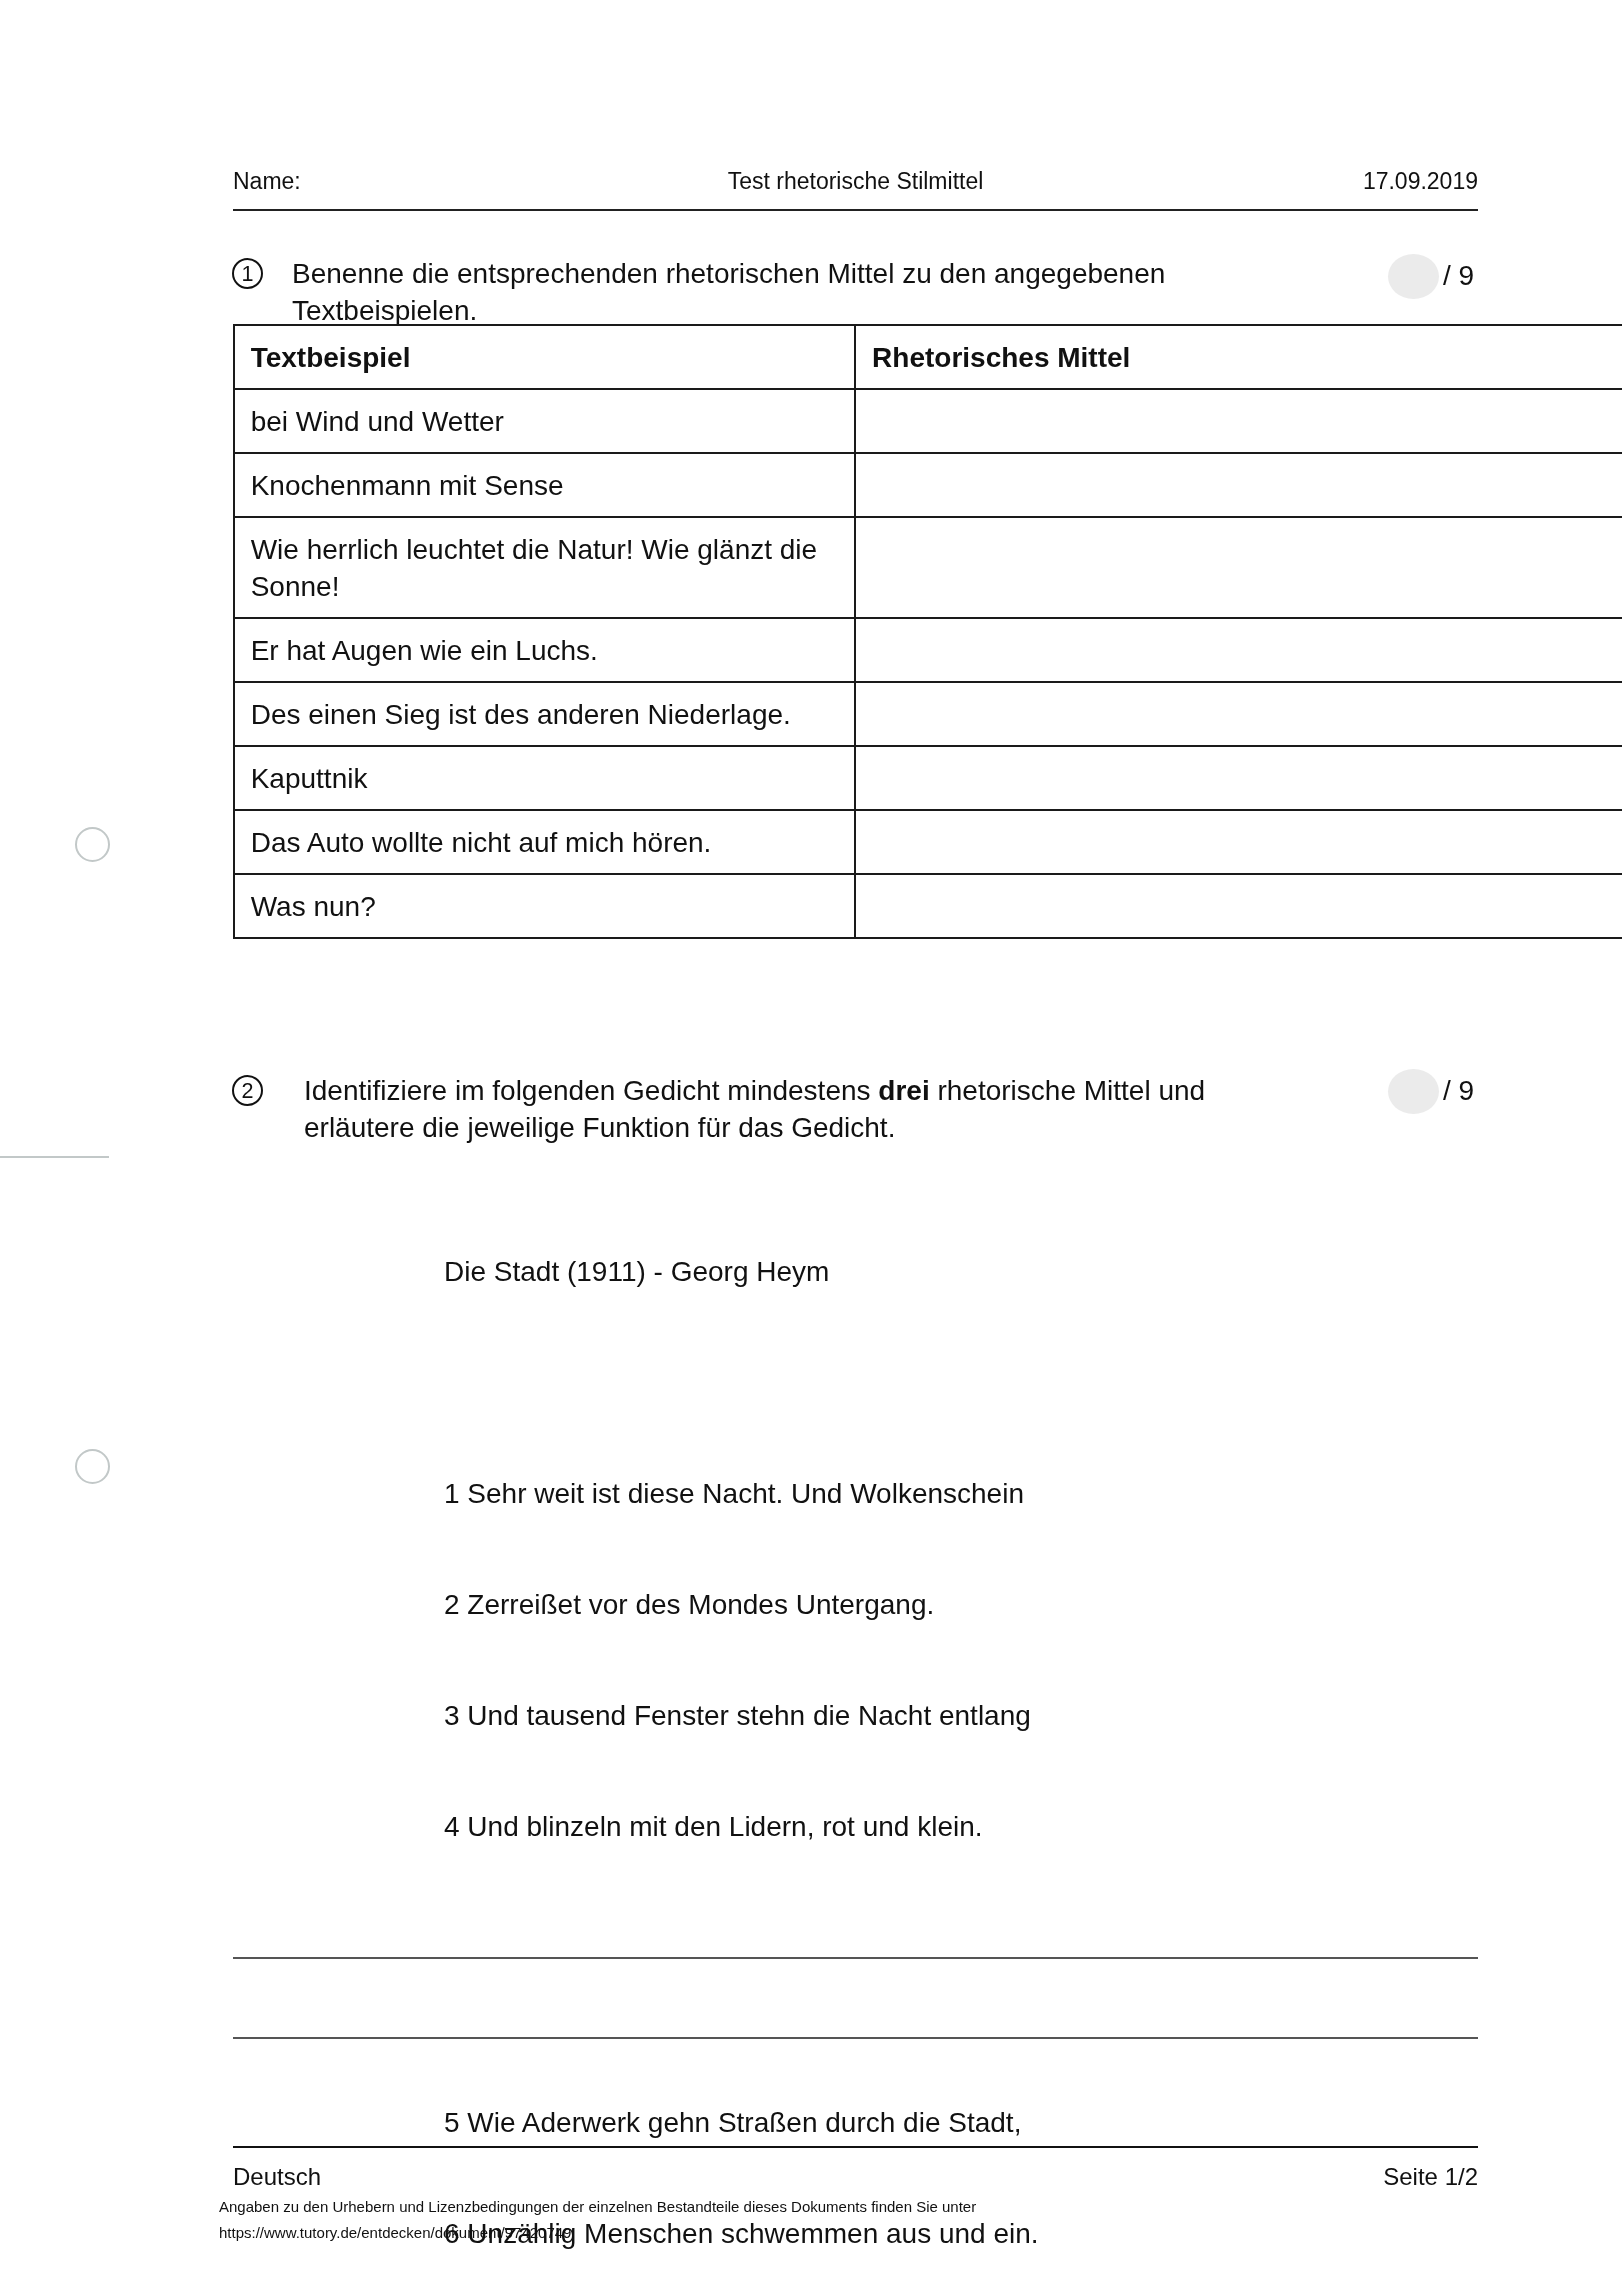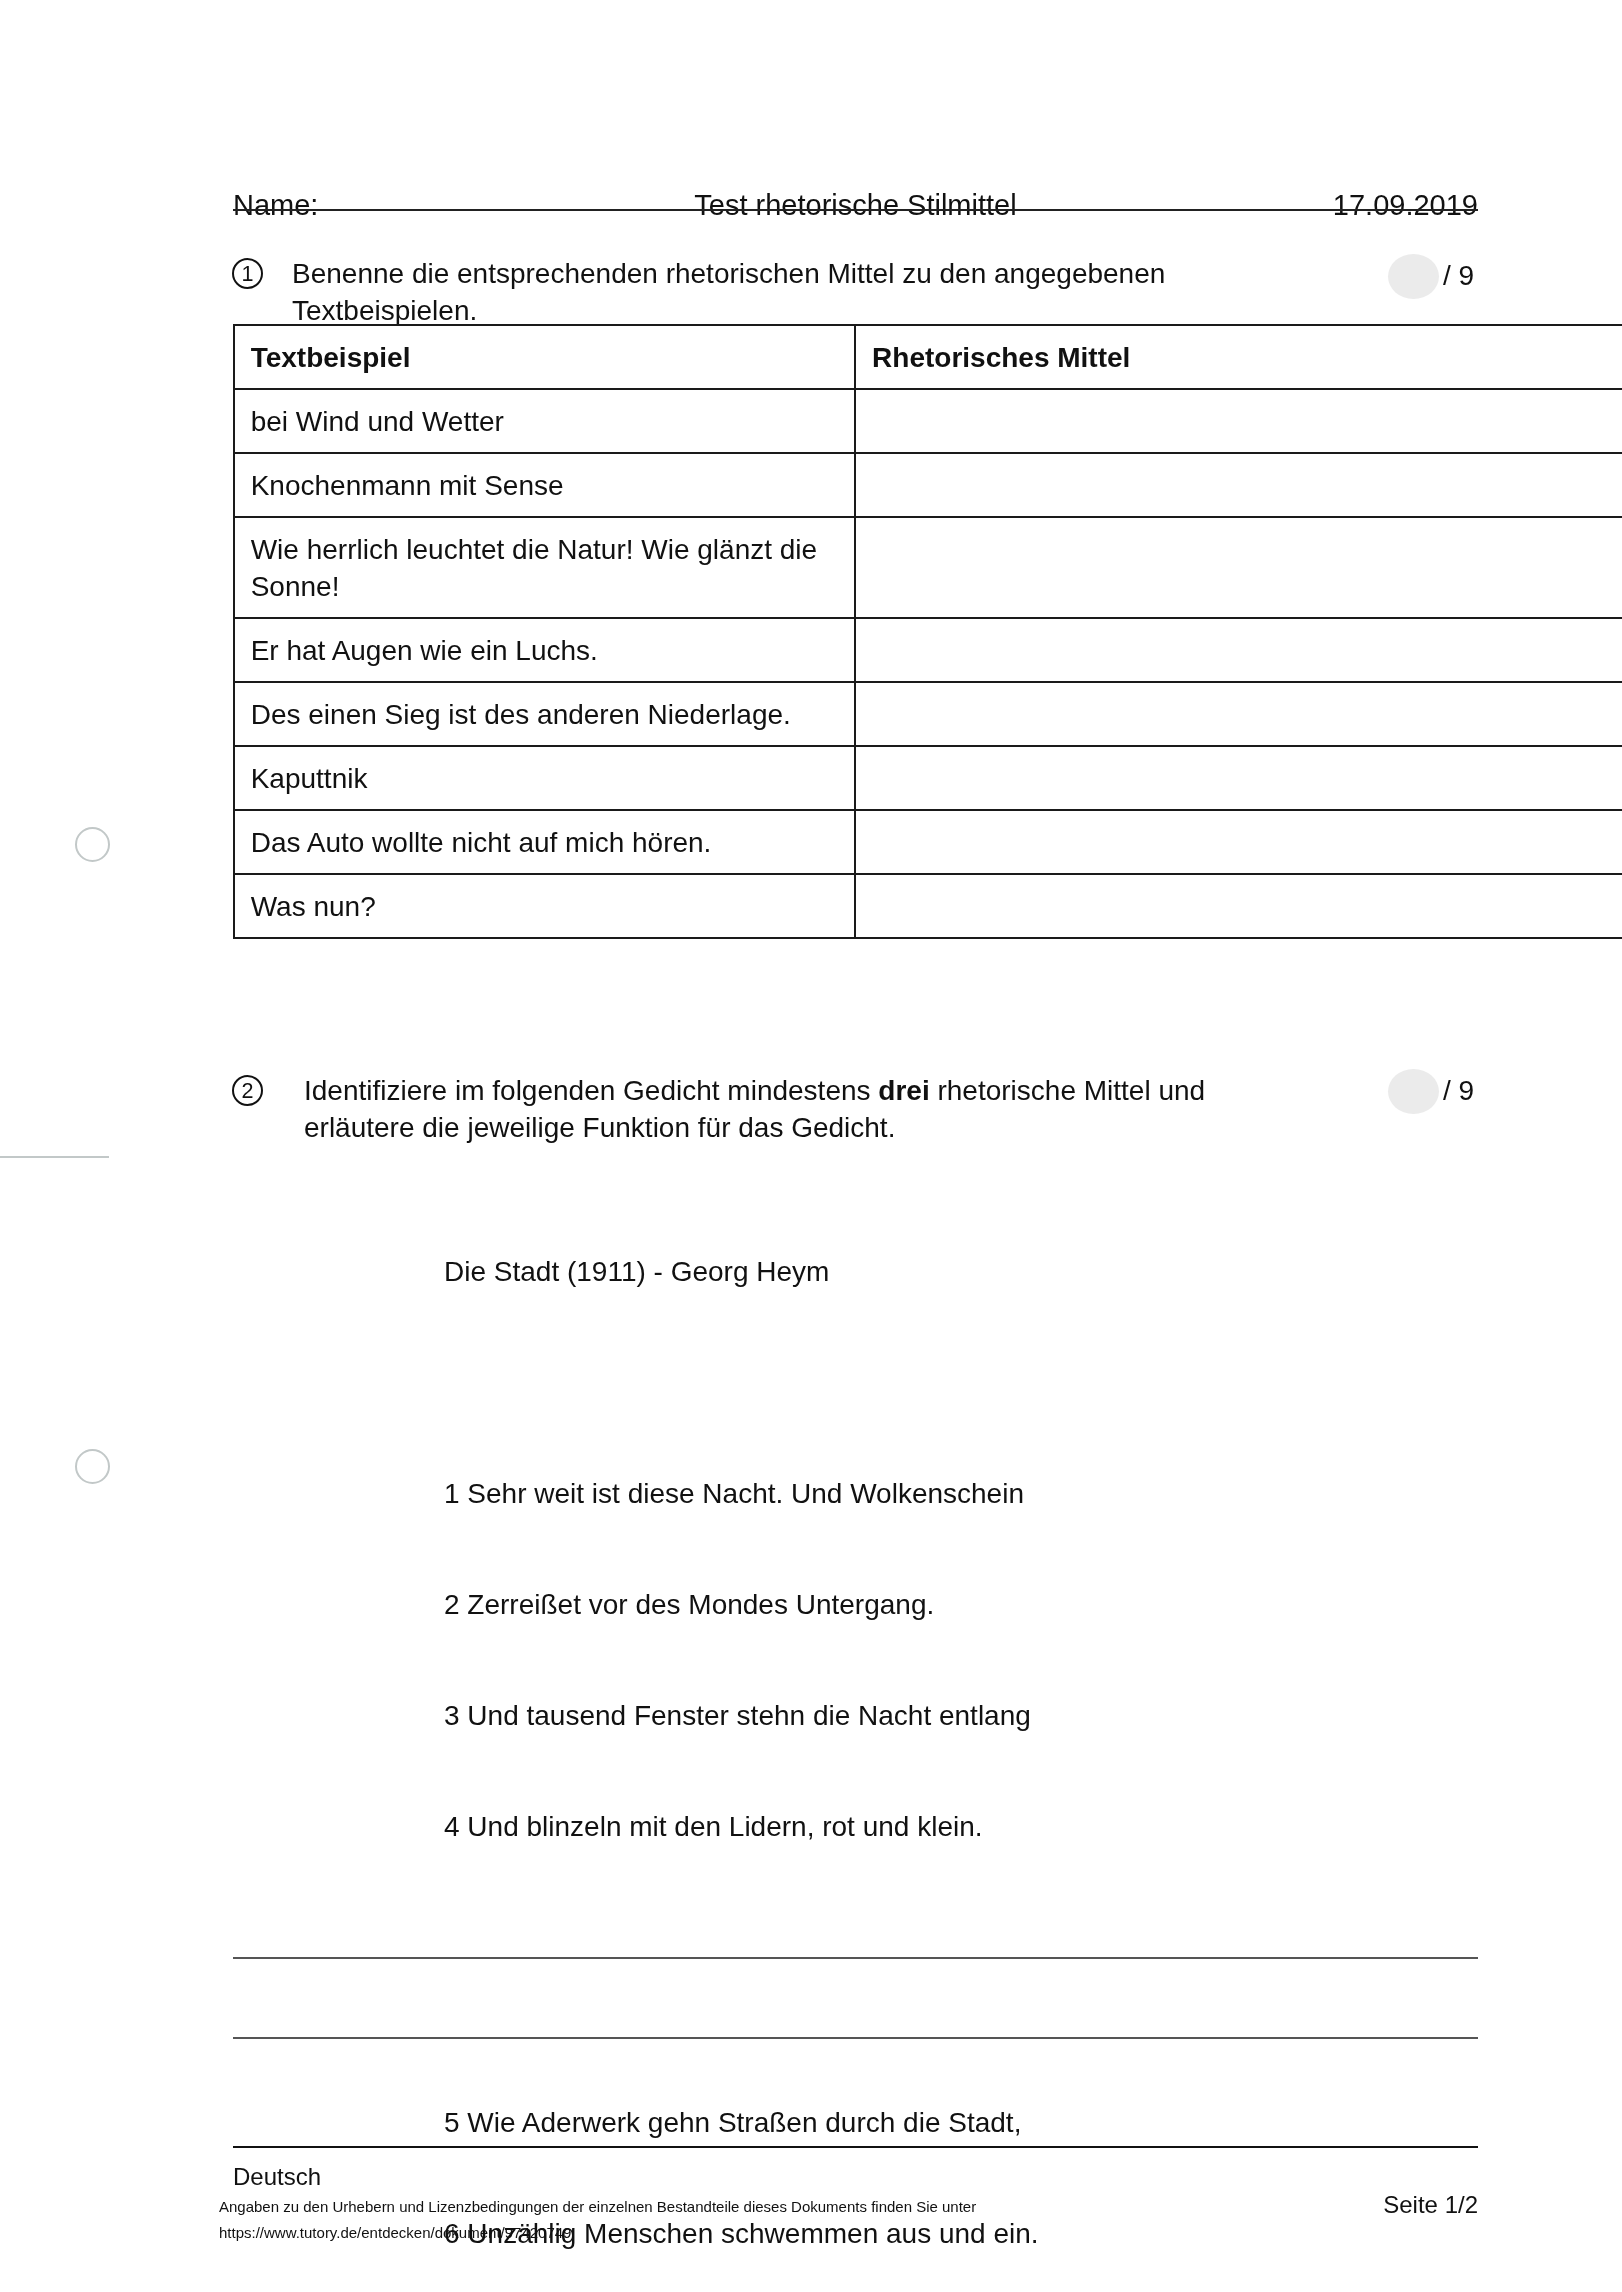--- a/index.html
+++ b/index.html
@@ -1,19 +1,19 @@
 <!DOCTYPE html>
 <html><head>
 <meta charset="utf-8">
 <style>
   html, body { margin:0; padding:0; background:#ffffff; }
   body { width:1622px; height:2293px; position:relative; overflow:hidden;
          font-family:"Liberation Sans", "DejaVu Sans", sans-serif; color:#111; }
   .abs { position:absolute; }
-  .hdr { top:163px; font-size:29px; line-height:37px;margin-top:24px; }
+  .hdr { top:163px; font-size:23px; line-height:37px; }
   .hdr-line { left:233px; width:1245px; top:209px; height:0; border-top:2.9px solid #222; }
   .punch { width:35px; height:35px; border:2.9px solid #c2c8c8; border-radius:50%; box-sizing:border-box; }
   .fold { left:0; width:109px; top:1156px; border-top:2px solid #c2c8c8; }
   .qnum { width:31px; height:31px; border:2px solid #111; border-radius:50%; box-sizing:border-box;
           font-size:21.6px; line-height:27.4px; text-align:center; }
   .qtext { font-size:28px; line-height:37px; width:1019px; }
   .qtext b { font-weight:bold; }
   .score-bubble { width:51px; height:45px; background:#ebebeb; border-radius:50%; }
   .score { font-size:28px; line-height:37px; }
   table.tbl { position:absolute; left:233px; top:324px; width:1435px; border-collapse:collapse; }
@@ -112,16 +112,16 @@
     
   </span>
   
 </div>
 
 <div class="abs ans-line" style="top:1957px;"></div>
 <div class="abs ans-line" style="top:2037px;"></div>
 
 <div class="abs foot-line"></div>
 <div class="abs foot-main" style="left:233px;">Deutsch</div>
-<div class="abs foot-main" style="right:144px;margin-top:28px;">Seite 1/2</div>
+<div class="abs foot-main" style="right:144px;">Seite 1/2</div>
 <div class="abs foot-small" style="top:2197px;">Angaben zu den Urhebern und Lizenzbedingungen der einzelnen Bestandteile dieses Dokuments finden Sie unter</div>
 <div class="abs foot-small" style="top:2223px;">https://www.tutory.de/entdecken/dokument/97420749</div>
 
 
 </body></html>

